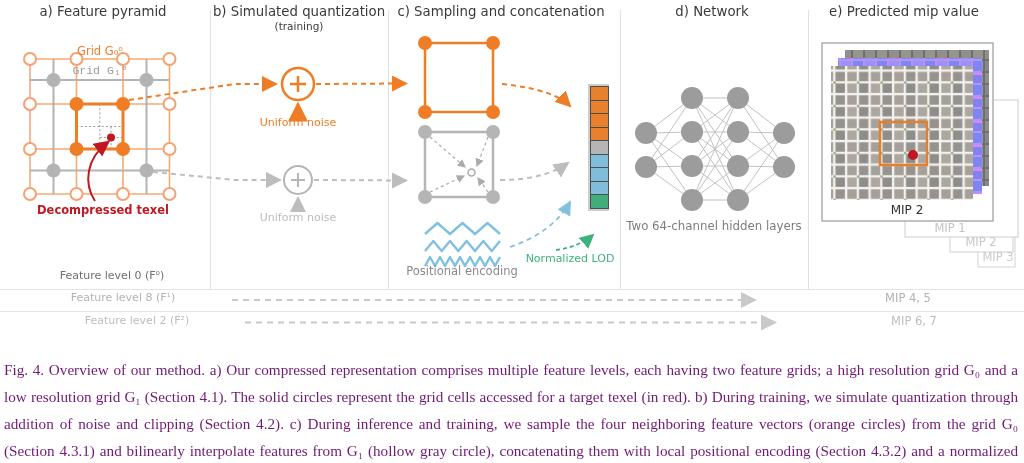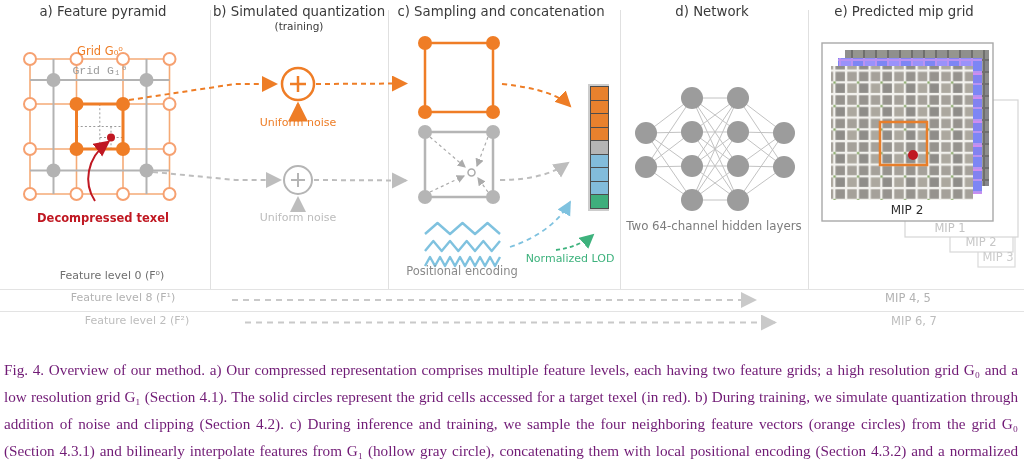--- a/index.html
+++ b/index.html
@@ -289,25 +289,25 @@
       <div class="cell" style="background: rgb(130, 188, 219);"></div>
       <div class="cell" style="background: rgb(130, 188, 219);"></div>
       <div class="cell" style="background: rgb(63, 174, 124);"></div>
     </div>
 
 <div class="lbl t-title" style="left:103px;top:4px;">a) Feature pyramid</div>
 <div class="lbl t-title" style="left:299px;top:4px;">b) Simulated quantization</div>
 <div class="lbl t-sub" style="left:299px;top:20px;">(training)</div>
 <div class="lbl t-title" style="left:501px;top:4px;">c) Sampling and concatenation</div>
 <div class="lbl t-title" style="left:712px;top:4px;">d) Network</div>
-<div class="lbl t-title" style="left:904px;top:4px;">e) Predicted mip grid</div>
+<div class="lbl t-title" style="left:904px;top:4px;">e) Predicted mip value</div>
 
 <div class="lbl s115 c-orange" style="left:100px;top:45px;">Grid G₀⁰</div>
 <div class="lbl s115 c-gray" style="left:100px;top:64px;font-family:Liberation Mono, monospace;">Grid G₁⁰</div>
-<div class="lbl s115 c-red" style="left:103px;top:212px;text-align:center;">Decompressed texel</div>
+<div class="lbl s115 c-red" style="left:103px;top:204px;text-align:center;">Decompressed texel</div>
 <div class="lbl s11 c-dim" style="left:112px;top:270px;">Feature level 0 (F⁰)</div>
 
 <div class="lbl s11 c-orange" style="left:298px;top:117px;">Uniform noise</div>
 <div class="lbl s11" style="left:298px;top:212px;color:#bcbcbc;">Uniform noise</div>
 
 <div class="lbl s115" style="left:462px;top:265px;color:#8a8a8a;">Positional encoding</div>
 <div class="lbl s11 c-green" style="left:570px;top:253px;">Normalized LOD</div>
 
 <div class="lbl c-net" style="left:714px;top:220px;font-size:11.8px;">Two 64-channel hidden layers</div>
 

